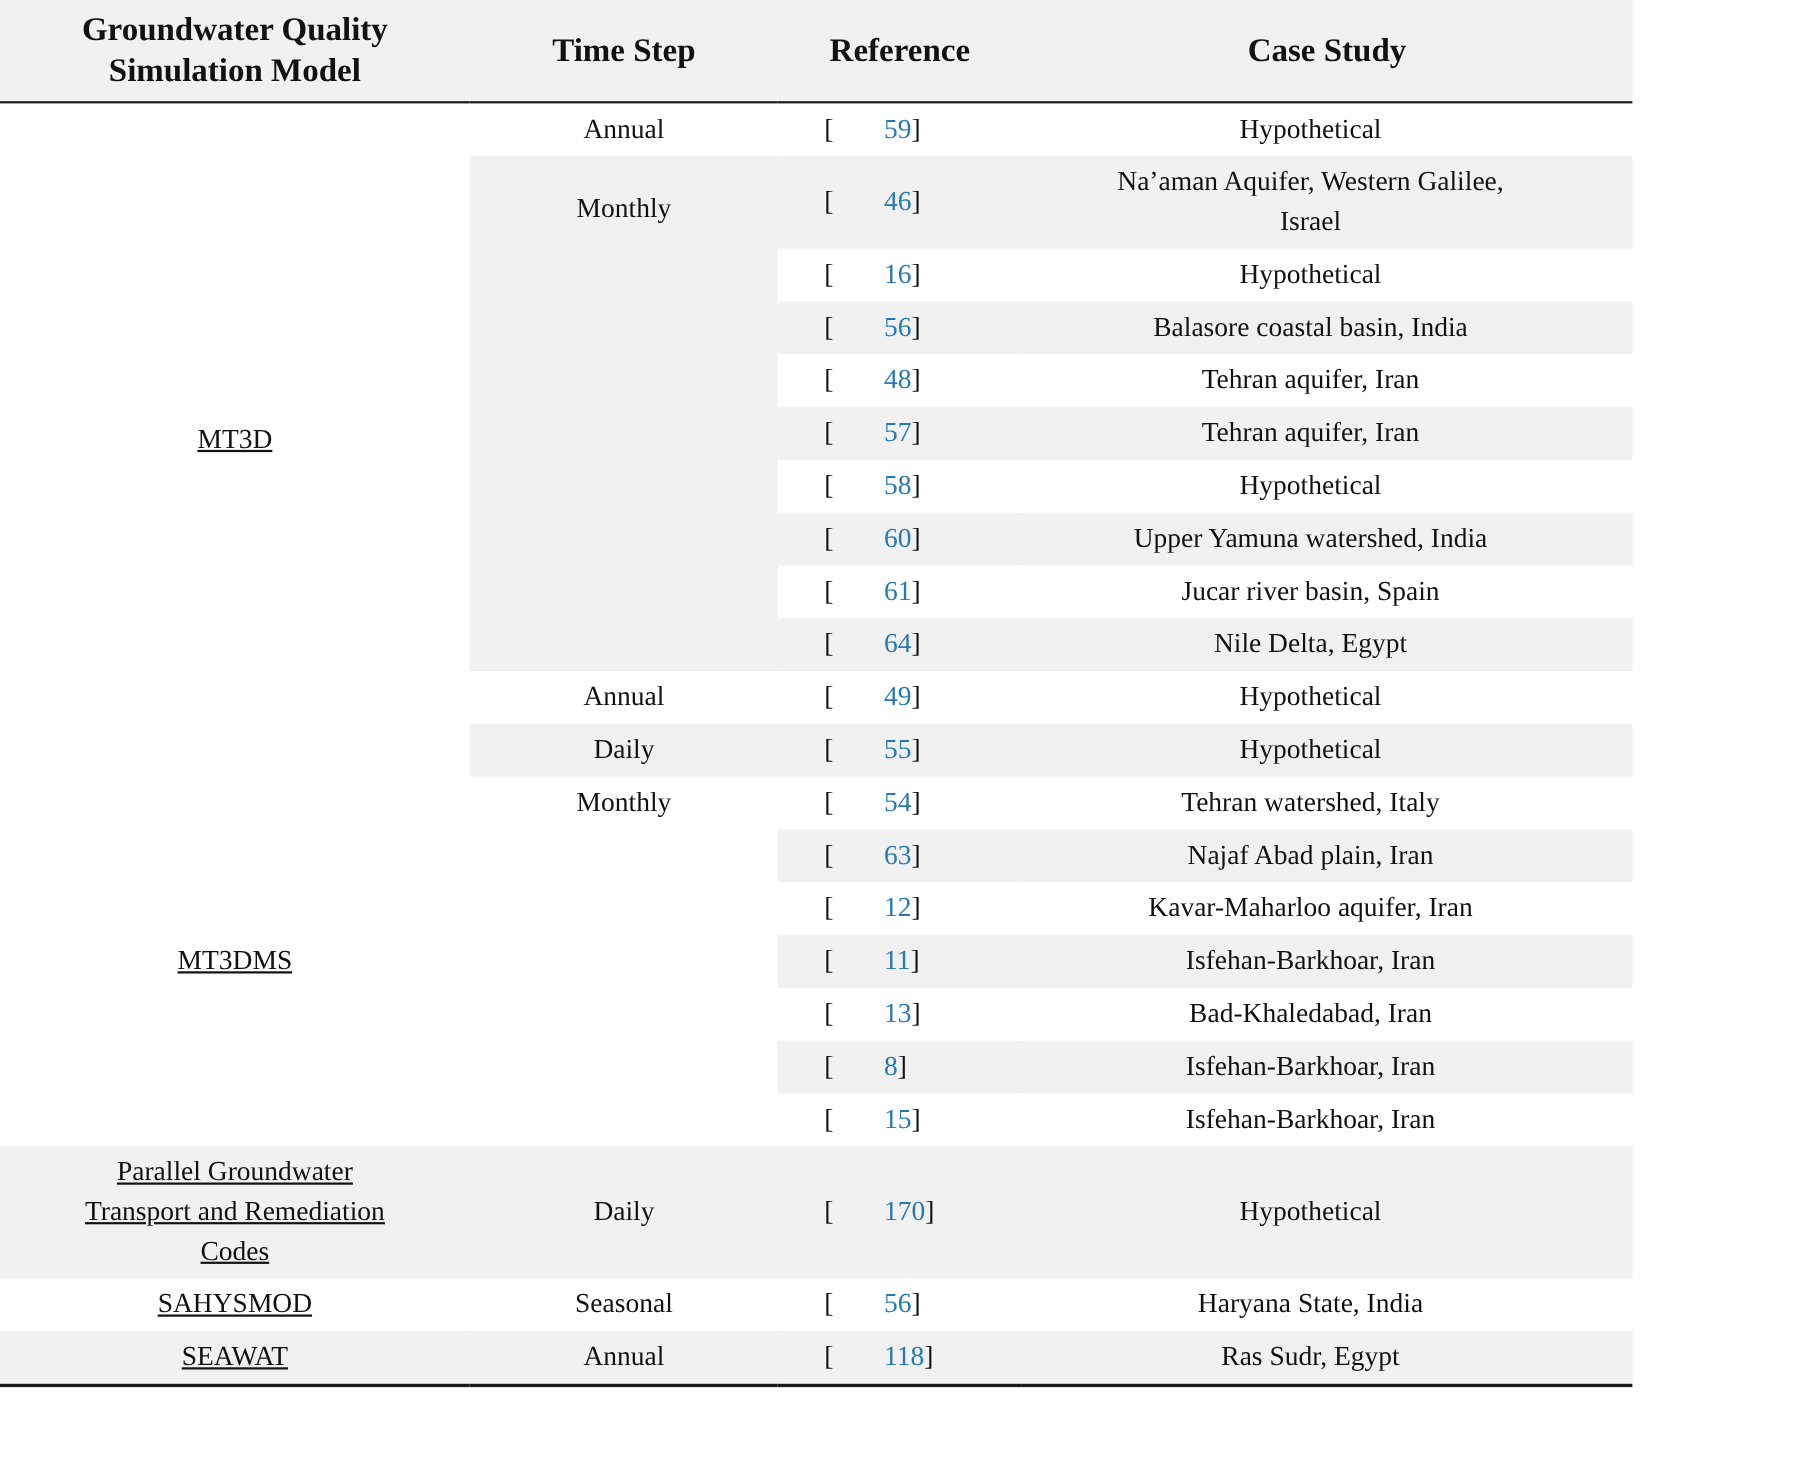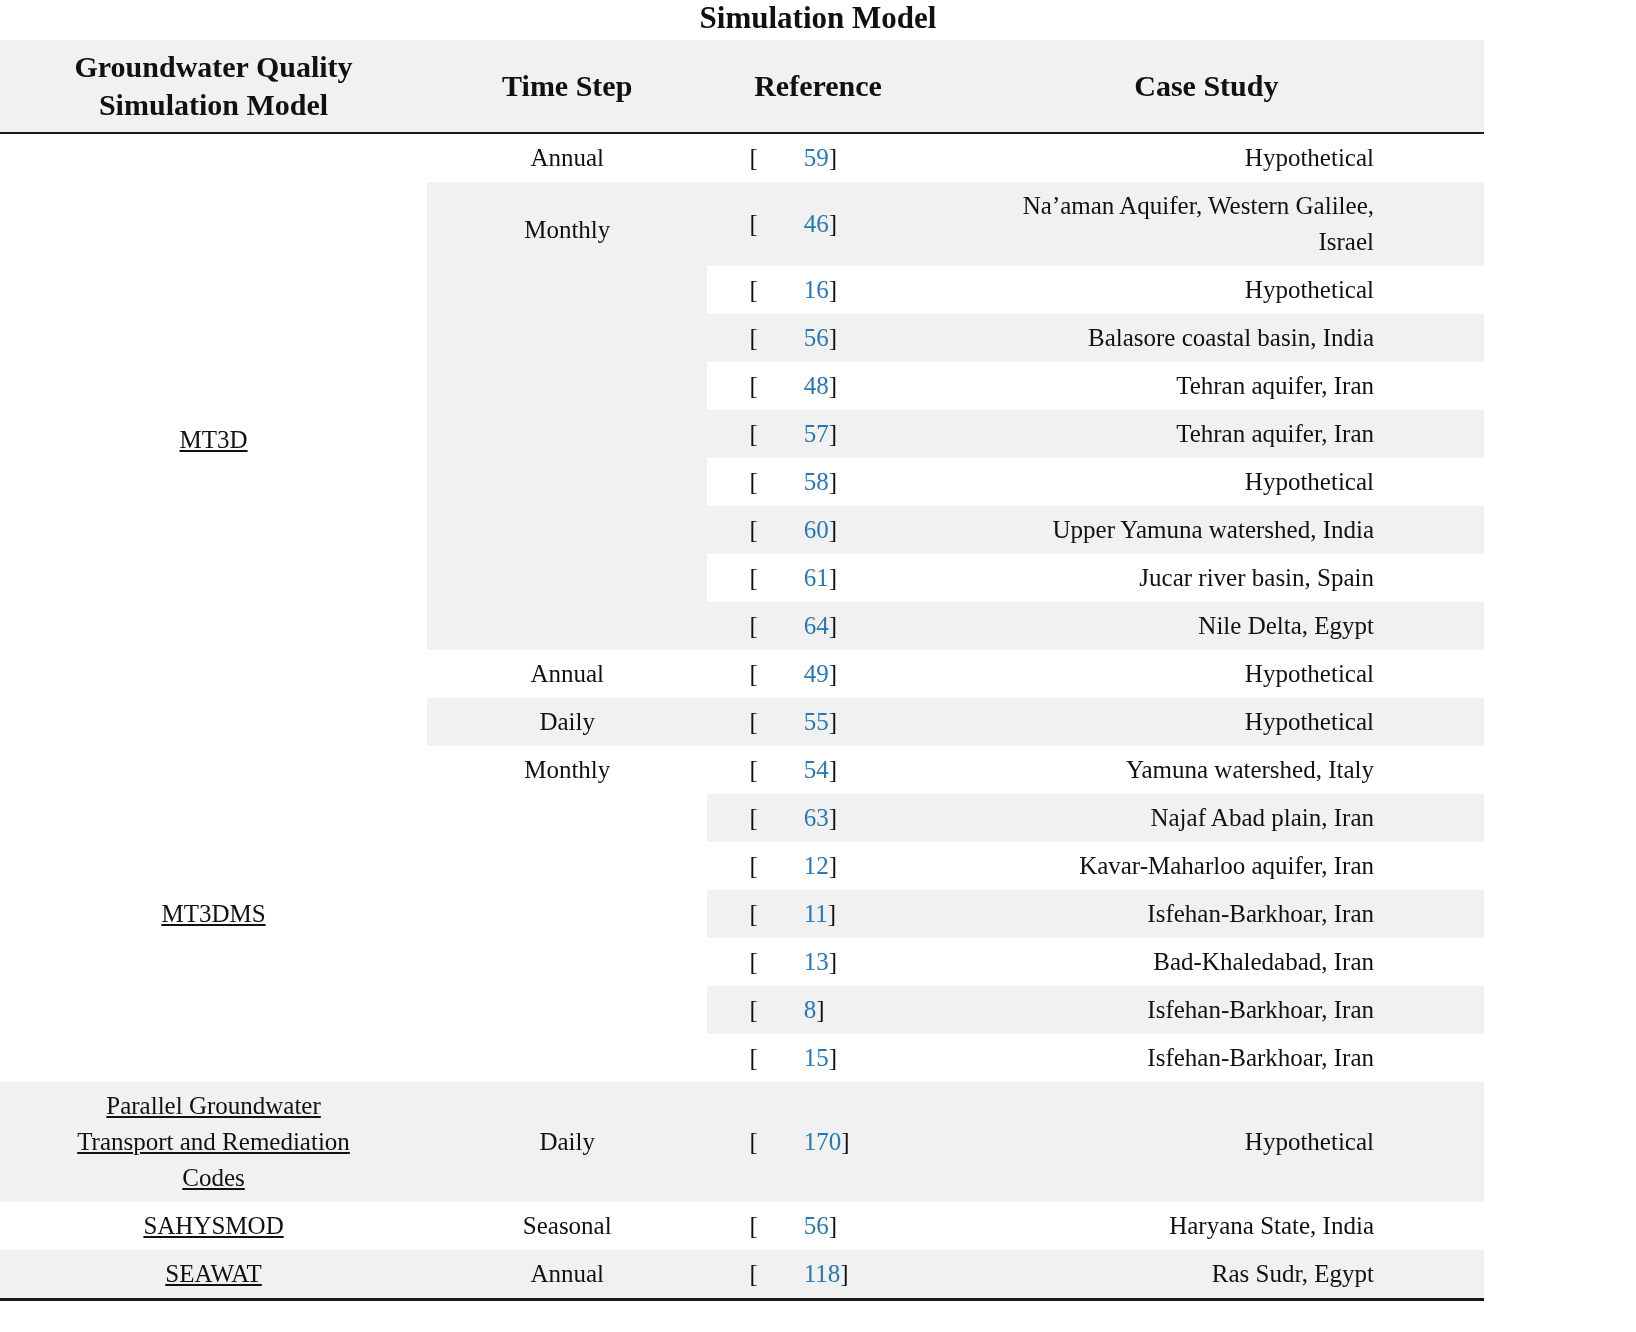--- a/index.html
+++ b/index.html
@@ -49,41 +49,40 @@
     text-align:center;
     vertical-align:middle;
   }
   td.model{padding:6px 60px;text-decoration:underline;}
   td.ref{
     text-align:left;
     padding-left:42px;
     white-space:nowrap;
   }
   td.case{
-    text-align:right;
+    text-align:center;
     padding-left:80px;
     padding-right:110px;
     margin-top:14px;
   }
   tr.alt > td{background:var(--shade);}
   td.va-top{vertical-align:top;}
   td.pt-lg{padding-top:30px;}
   .reflink{
     color:var(--link-color);
     text-decoration:none;
     cursor:pointer;
     margin-left:46px;
   }
 </style>
 </head>
 <body>
 
 <div class="page">
 
-  <div class="table-title">Simulation Model</div>
 
   <table>
     <colgroup>
       <col class="c-model">
         <col class="c-time">
         <col class="c-ref">
         <col class="c-case">
     </colgroup>
     <thead>
       <tr>
@@ -157,21 +156,21 @@
       <tr class="alt">
         <td>Daily</td>
         <td class="ref"><span>[</span><a class="reflink">55</a><span>]</span></td>
         <td class="case">Hypothetical</td>
       </tr>
 
       <tr>
         <td class="model" rowspan="7">MT3DMS</td>
         <td rowspan="7" class="va-top">Monthly</td>
         <td class="ref"><span>[</span><a class="reflink">54</a><span>]</span></td>
-        <td class="case">Yamuna watershed, Italy</td>
+        <td class="case">Tehran watershed, Italy</td>
       </tr>
 
       <tr class="alt">
         <td class="ref"><span>[</span><a class="reflink">63</a><span>]</span></td>
         <td class="case">Najaf Abad plain, Iran</td>
       </tr>
 
       <tr>
         <td class="ref"><span>[</span><a class="reflink">12</a><span>]</span></td>
         <td class="case">Kavar-Maharloo aquifer, Iran</td>

